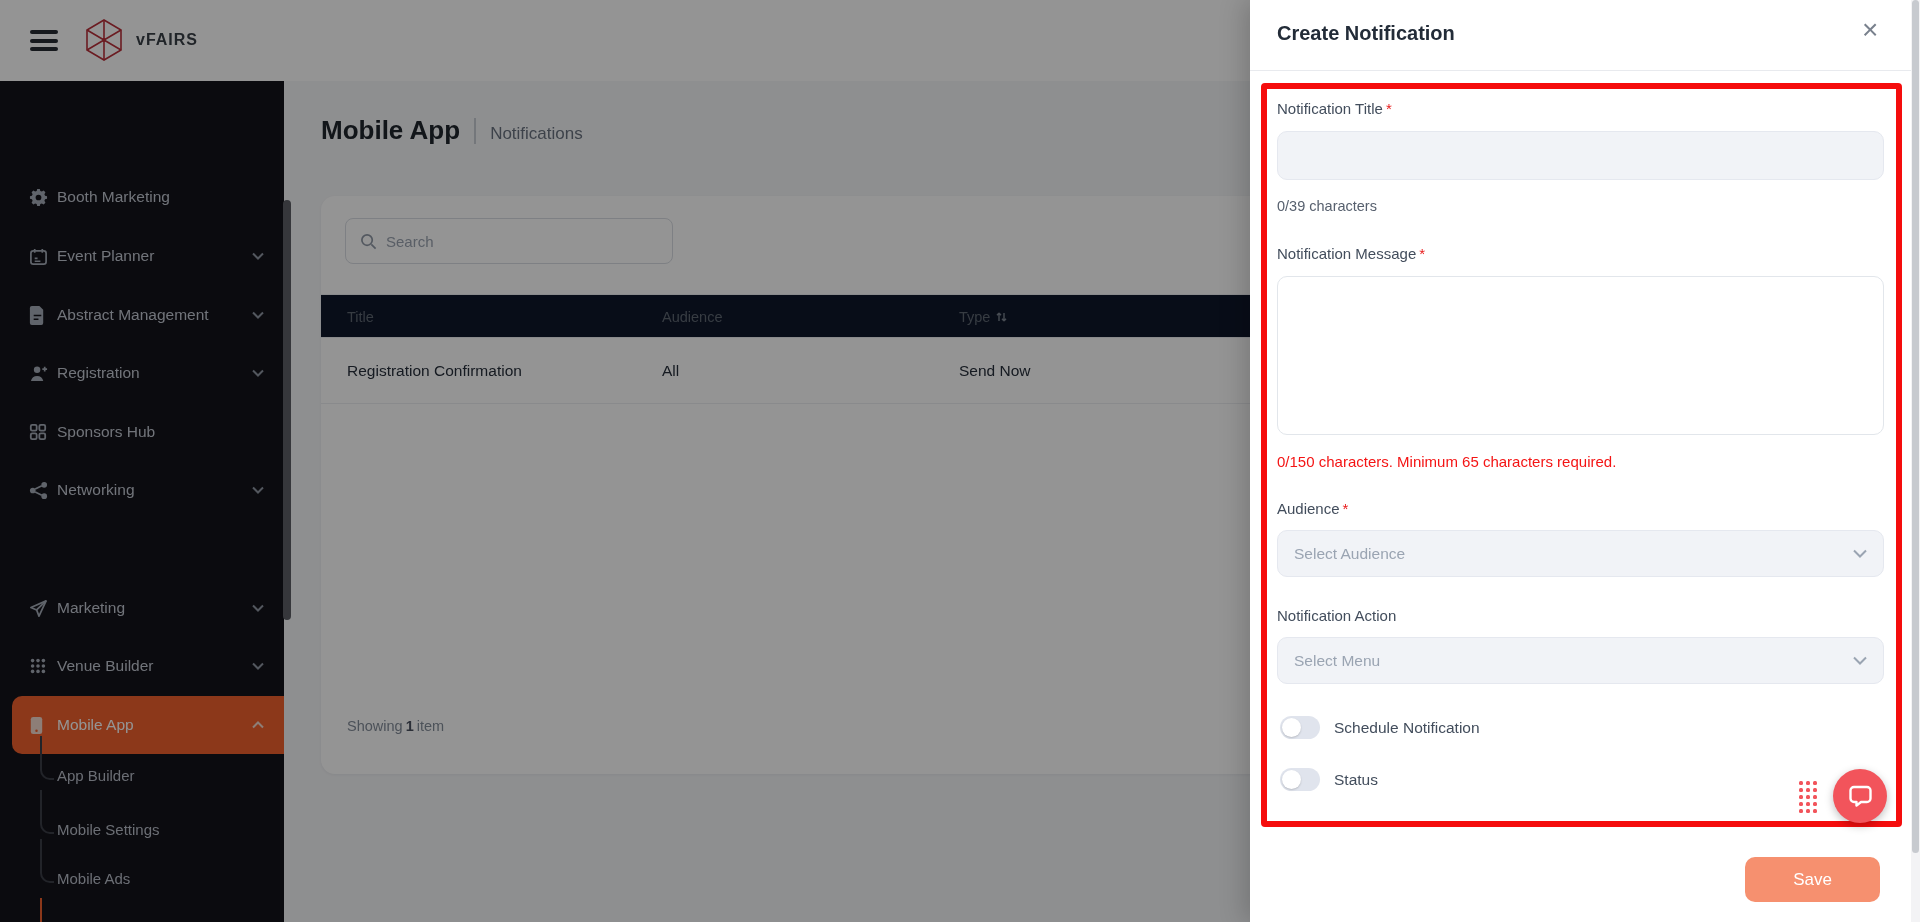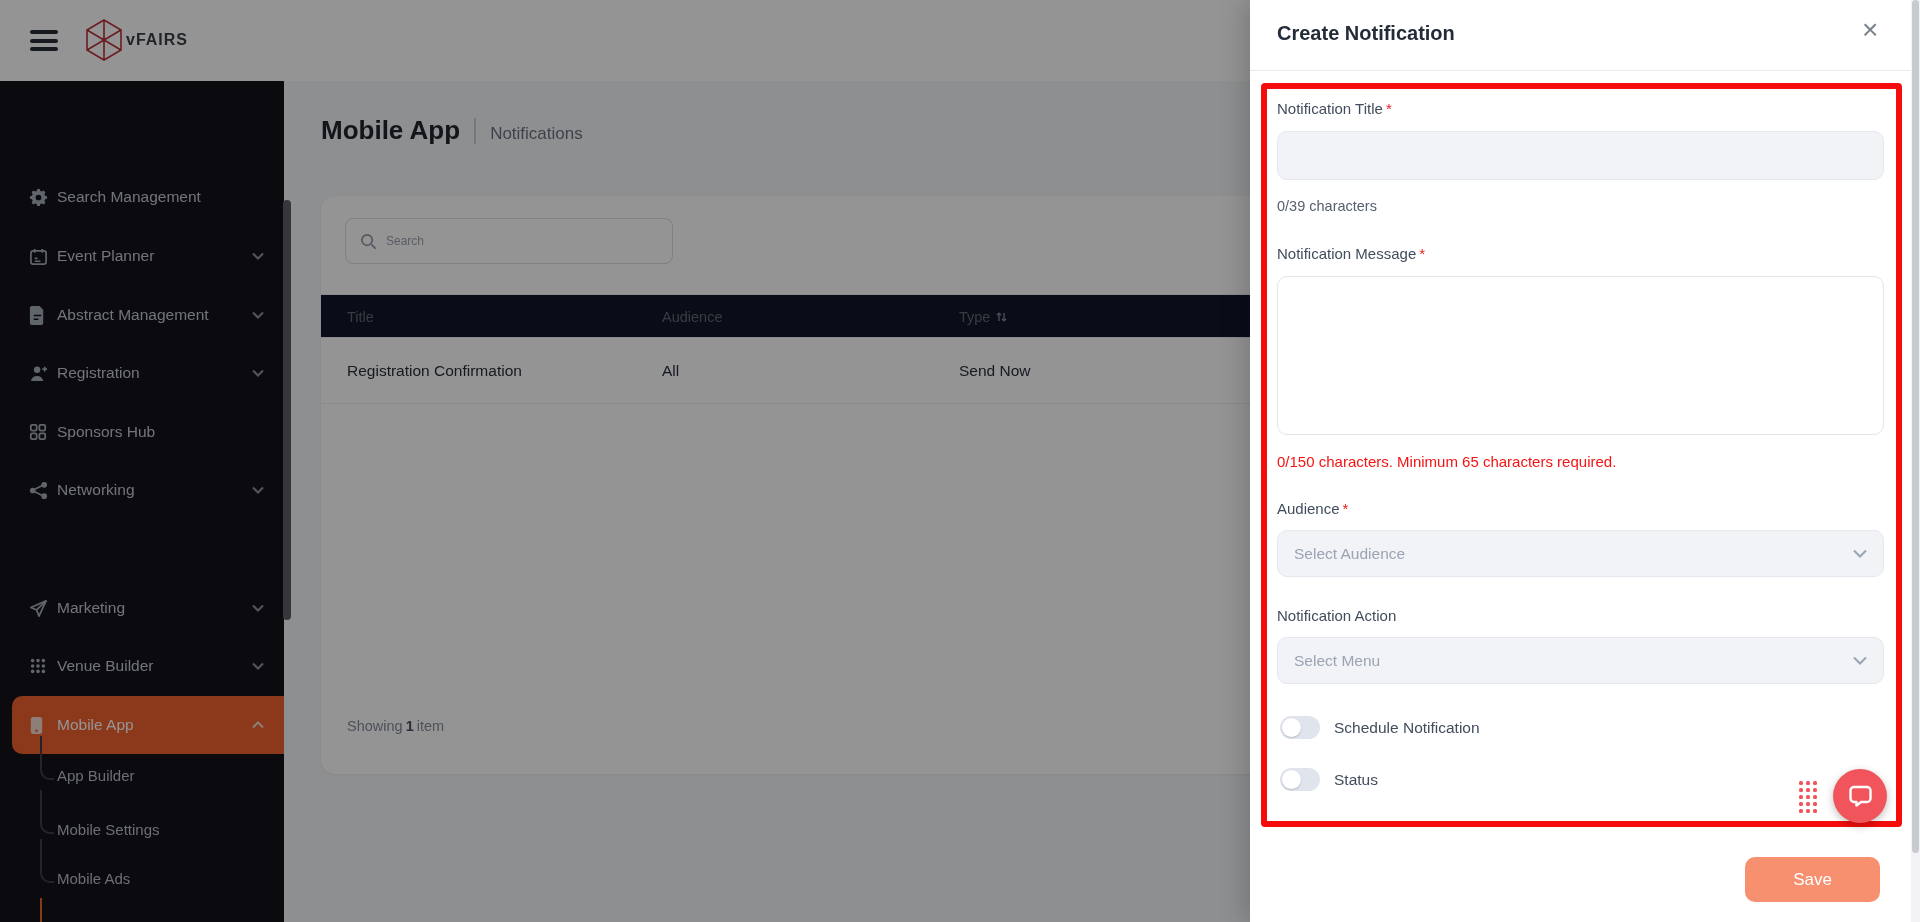--- a/index.html
+++ b/index.html
@@ -3,21 +3,21 @@
 <meta charset="utf-8">
 <style>
   * { margin:0; padding:0; box-sizing:border-box; }
   html,body { width:1920px; height:922px; overflow:hidden; background:#f5f6f8;
               font-family:"Liberation Sans", sans-serif; }
 
   
   .topbar { position:absolute; left:0; top:0; width:1920px; height:81px; background:#ffffff; z-index:1; }
   .hamburger { position:absolute; left:30px; top:30px; width:28px; height:21px; cursor:pointer; }
   .hamburger span { display:block; width:28px; height:4px; background:#262b33; border-radius:2px; margin-bottom:4.5px; }
-  .logo { position:absolute; left:84px; top:18px; display:flex; align-items:center; gap:2px; }
+  .logo { position:absolute; left:84px; top:18px; display:flex; align-items:center; gap:12px; }
   .logo-text { font-size:16px; font-weight:bold; letter-spacing:1px; color:#3a4048; }
 
   
   .sidebar { position:absolute; left:0; top:81px; width:284px; height:841px; background:#13131a; z-index:2; }
   .nav-item { position:absolute; left:0; width:284px; height:58px; display:flex; align-items:center; cursor:pointer; color:#c3c8d2; font-size:15.5px; }
   .nav-item .nicon { position:absolute; left:29px; width:20px; height:20px; color:#a6adb8; display:flex; align-items:center; }
   .nav-item .nlabel { position:absolute; left:57px; white-space:nowrap; }
   .nav-item .chev { position:absolute; right:20px; color:#8f97a3; display:flex; }
   .nav-item.active { left:12px; width:272px; background:#F2612E; border-radius:10px 0 0 10px; color:#ffffff; }
   .nav-item.active .nicon, .nav-item.active .chev { color:#f3d9cd; }
@@ -33,21 +33,21 @@
 
   
   .content { position:absolute; left:284px; top:81px; width:966px; height:841px; background:#f5f6f8; z-index:1; }
   .page-head { position:absolute; left:37px; top:34px; display:flex; align-items:center; gap:14px; }
   .page-title { font-size:26px; font-weight:bold; color:#20262e; }
   .page-sep { width:2px; height:26px; background:#c9cdd4; }
   .page-crumb { font-size:17px; color:#6a7380;margin-top:7px; }
   .card { position:absolute; left:37px; top:115px; width:1460px; height:578px; background:#ffffff; border-radius:14px; box-shadow:0 1px 3px rgba(30,40,60,.06); }
   .searchbox { position:absolute; left:24px; top:22px; width:328px; height:46px; border:1px solid #d9dde3; border-radius:8px; display:flex; align-items:center; padding-left:14px; gap:9px; background:#fff; }
   .searchbox svg { color:#8f98a5; }
-  .searchbox input { border:none; outline:none; font-size:12px; color:#333b46; width:250px; font-family:"Liberation Sans", sans-serif; background:transparent; }
+  .searchbox input { border:none; outline:none; font-size:15px; color:#333b46; width:250px; font-family:"Liberation Sans", sans-serif; background:transparent; }
   .searchbox input::placeholder { color:#9aa3b0; }
   .thead { position:absolute; left:0; top:98px; width:100%; height:44px; background:#0f172a; border-top:1px solid #eef0f3; border-bottom:1px solid #eceef1; }
   .th { position:absolute; top:0; height:44px; display:flex; align-items:center; font-size:14.5px; color:#5f6873; gap:6px; }
   .trow { position:absolute; left:0; top:142px; width:100%; height:66px; border-bottom:1px solid #eceef1; cursor:pointer; }
   .td { position:absolute; top:0; height:66px; display:flex; align-items:center; font-size:15.5px; color:#272f3b; }
   .col1 { left:26px; } .col2 { left:341px; } .col3 { left:638px; }
   .tfoot { position:absolute; left:26px; top:522px; font-size:14.5px; color:#848d9a; }
   .tfoot b { color:#4a5160; padding:0 3px; }
 
   
@@ -103,21 +103,21 @@
 
 <aside class="sidebar">
 
   <div class="nav-item" style="top:87px">
     <span class="nicon">
       <svg width="19" height="19" viewBox="0 0 20 20" fill="currentColor">
           <path d="M11.4 1h-2.8l-.5 2.1a7 7 0 0 0-1.6.7L4.6 2.7 2.7 4.6l1.1 1.9a7 7 0 0 0-.7 1.6L1 8.6v2.8l2.1.5c.2.6.4 1.1.7 1.6l-1.1 1.9 1.9 1.9 1.9-1.1c.5.3 1 .5 1.6.7l.5 2.1h2.8l.5-2.1c.6-.2 1.1-.4 1.6-.7l1.9 1.1 1.9-1.9-1.1-1.9c.3-.5.5-1 .7-1.6l2.1-.5V8.6l-2.1-.5a7 7 0 0 0-.7-1.6l1.1-1.9-1.9-1.9-1.9 1.1a7 7 0 0 0-1.6-.7L11.4 1z"></path>
           <circle cx="10" cy="10" r="3" fill="#13131a"></circle>
         </svg>
     </span>
-    <span class="nlabel">Search Management</span>
+    <span class="nlabel">Booth Marketing</span>
   </div>
 
   <div class="nav-item" style="top:146px">
     <span class="nicon">
       <svg width="19" height="19" viewBox="0 0 20 20" fill="none" stroke="currentColor" stroke-width="1.8">
           <rect x="2" y="4" width="16" height="14" rx="2.5"></rect>
           <path d="M6 2v4M14 2v4M6 12h3M6 15h6"></path>
         </svg>
     </span>
     <span class="nlabel">Event Planner</span>

